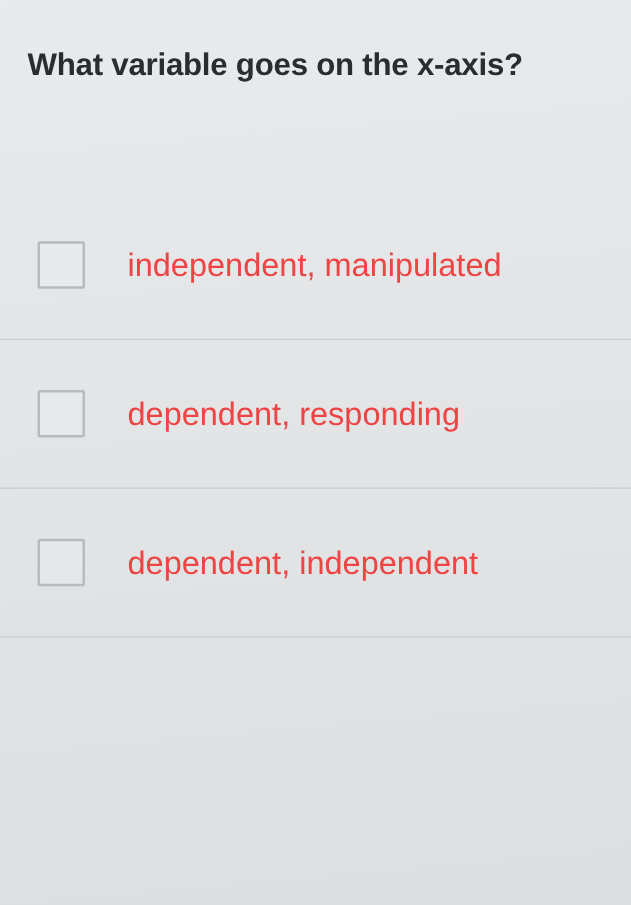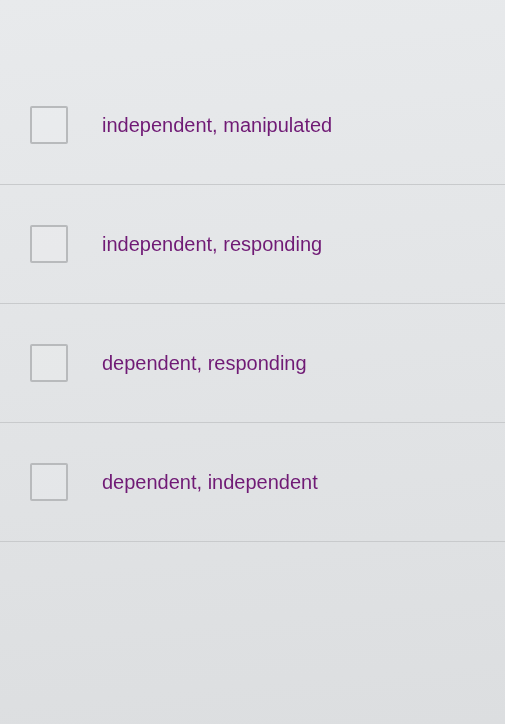--- a/index.html
+++ b/index.html
@@ -45,37 +45,34 @@
       width: 38px;
       height: 38px;
       border: 2px solid #b8babc;
       background: rgba(255,255,255,0.15);
       flex-shrink: 0;
       margin-right: 34px;
       cursor: pointer;
       border-radius: 2px;
     }
     .option-label {
-      font-size: 20px;
-      color: #701a75;
+      font-size: 26px;
+      color: #ef4444;
       font-weight: 400;
     }
   </style>
 </head>
 <body>
 
 <div class="container">
+  <div class="question">What variable goes on the x-axis?</div>
   <div class="options">
     <div class="option-row">
       <div class="checkbox"></div>
       <div class="option-label">independent, manipulated</div>
-    </div>
-    <div class="option-row">
-      <div class="checkbox"></div>
-      <div class="option-label">independent, responding</div>
     </div>
     <div class="option-row">
       <div class="checkbox"></div>
       <div class="option-label">dependent, responding</div>
     </div>
     <div class="option-row">
       <div class="checkbox"></div>
       <div class="option-label">dependent, independent</div>
     </div>
   </div>

